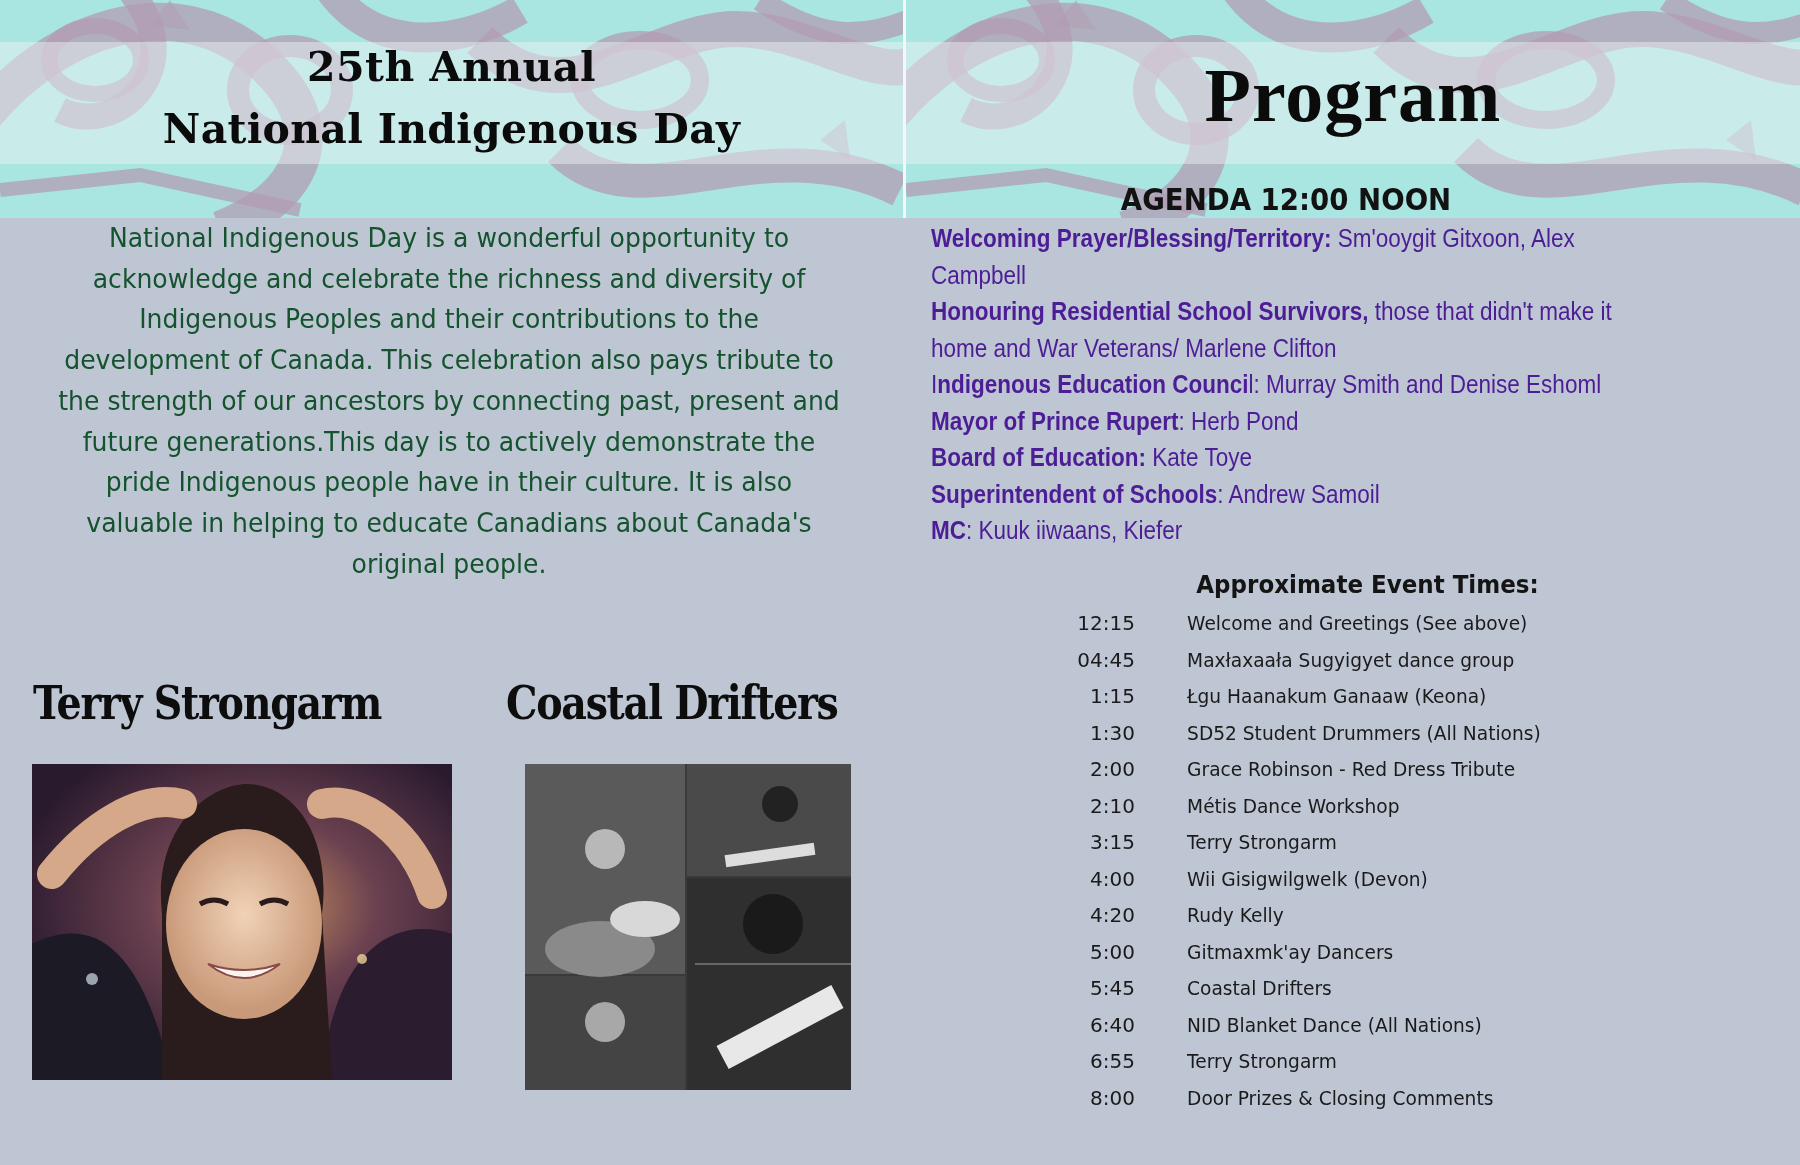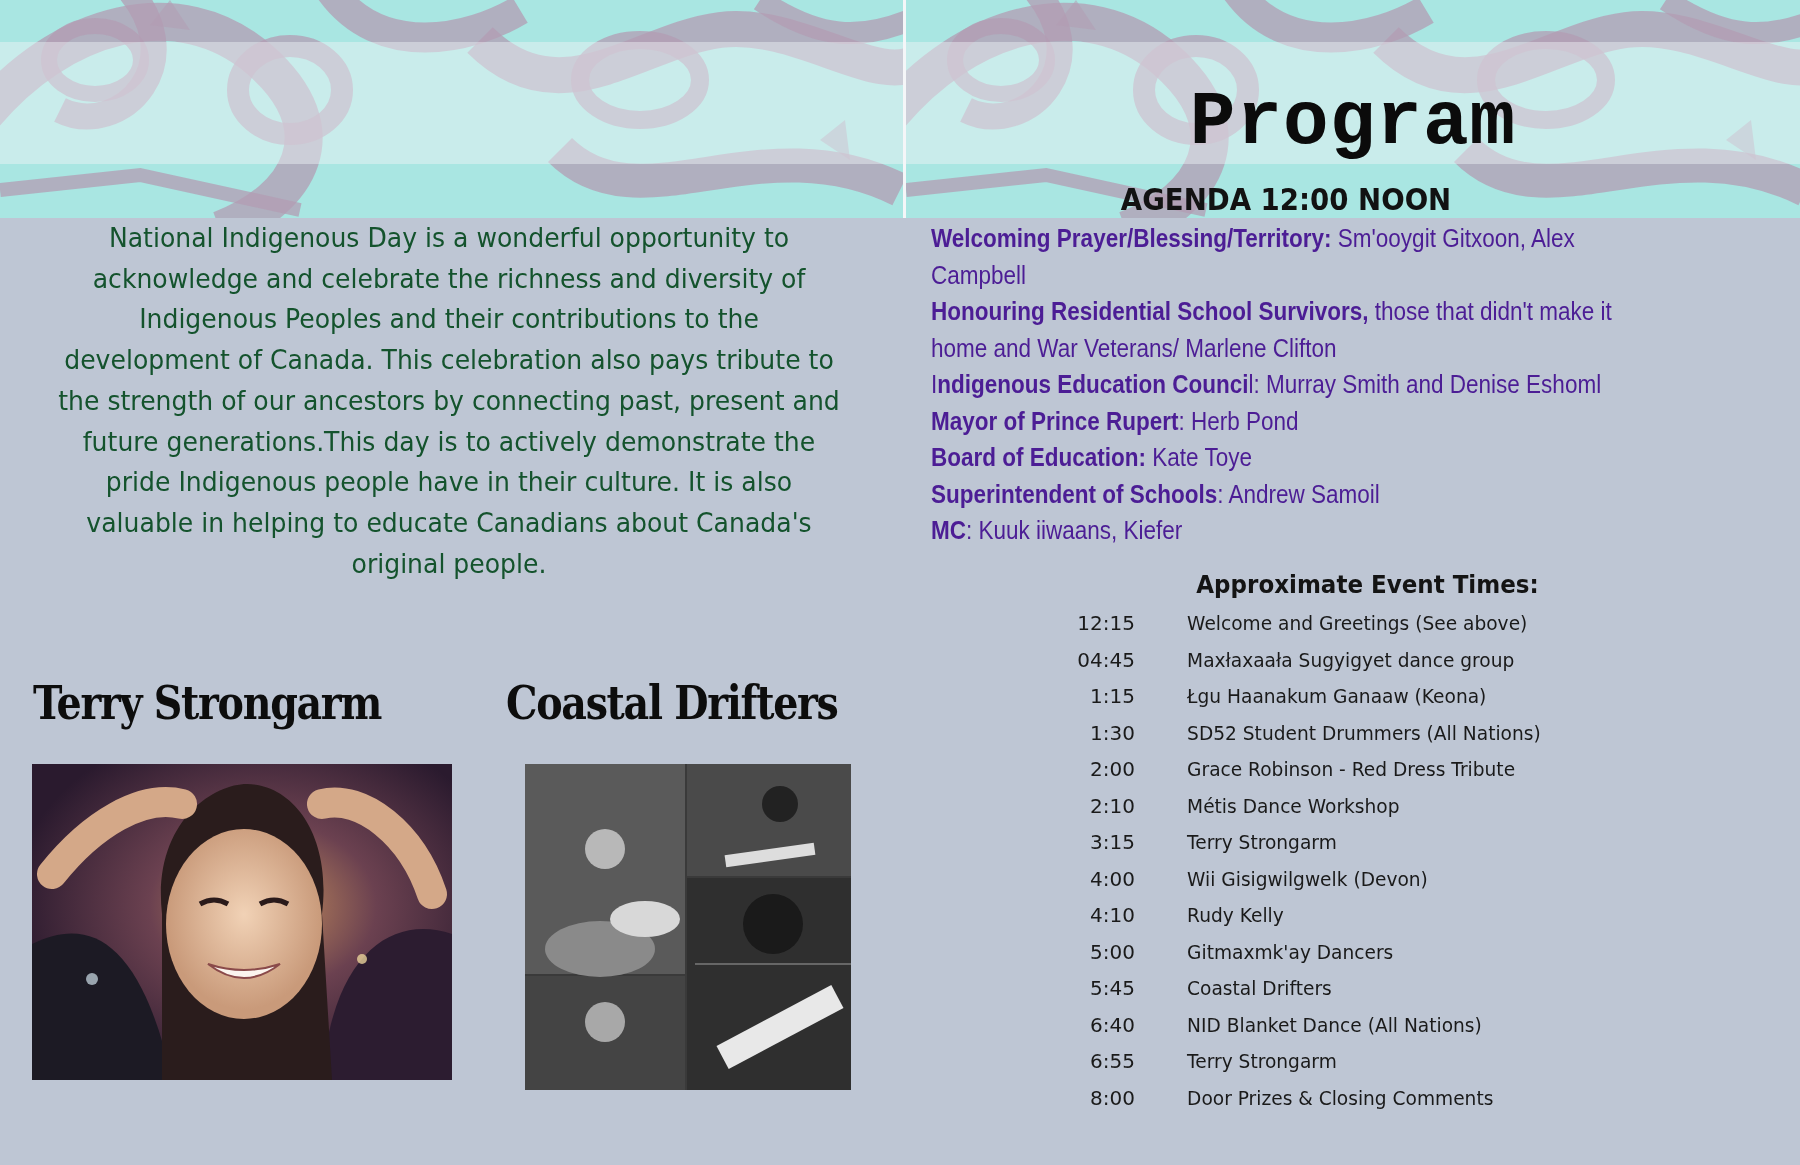--- a/index.html
+++ b/index.html
@@ -35,26 +35,25 @@
       font-family: "DejaVu Serif", serif;
       font-weight: bold;
       color: #0b0b0b;
       line-height: 62px;
     }
     .banner-title-left .l1 { display: block; font-size: 41px; letter-spacing: 0.5px; }
     .banner-title-left .l2 { display: block; font-size: 41px; letter-spacing: 0.3px; }
     .banner-title-right {
       position: absolute; left: 0; right: 0; top: 52px;
       text-align: center;
-      font-family: Liberation Mono, monospace;
+      font-family: Liberation Serif, serif;
       font-weight: bold;
       font-size: 76px;
       color: #0b0b0b;
       letter-spacing: 1px;
-      margin-top: 28px;
     }
     .agenda-heading {
       position: absolute; left: 906px; width: 760px; top: 182px;
       text-align: center;
       font-family: "DejaVu Sans", sans-serif;
       font-weight: bold;
       font-size: 30px;
       color: #121212;
       transform: scaleX(0.92);
     }
@@ -133,20 +132,24 @@
       <ellipse cx="640" cy="80" rx="60" ry="40" stroke-width="18"></ellipse>
       <path d="M760 0 C 820 40, 860 40, 910 20" stroke-width="22"></path>
       <path d="M0 190 L 140 175 L 300 210" stroke-width="14"></path>
     </g>
     <g fill="#b39cb3" fill-opacity="0.55">
       <path d="M150 25 L 170 0 L 190 30 Z"></path>
       <path d="M820 140 L 845 120 L 850 160 Z"></path>
     </g>
   </svg>
   <div class="band"></div>
+  <div class="banner-title-left">
+    <span class="l1">25th Annual</span>
+    <span class="l2">National Indigenous Day</span>
+  </div>
 </div>
 
 <div class="banner-divider"></div>
 
 <div class="banner right">
   <svg class="art" viewBox="0 0 894 218" preserveAspectRatio="none">
     <g fill="none" stroke="#b39cb3" stroke-opacity="0.75">
       <path d="M-20 120 C 60 20, 180 -10, 260 60 S 300 200, 220 230" stroke-width="38"></path>
       <path d="M120 -20 C 200 60, 120 140, 60 110" stroke-width="26"></path>
       <ellipse cx="95" cy="60" rx="46" ry="34" stroke-width="16"></ellipse>
@@ -239,21 +242,21 @@
     </div>
   <div class="event-row">
       <span class="event-time">3:15</span>
       <span class="event-name">Terry Strongarm</span>
     </div>
   <div class="event-row">
       <span class="event-time">4:00</span>
       <span class="event-name">Wii Gisigwilgwelk (Devon)</span>
     </div>
   <div class="event-row">
-      <span class="event-time">4:10</span>
+      <span class="event-time">4:20</span>
       <span class="event-name">Rudy Kelly</span>
     </div>
   <div class="event-row">
       <span class="event-time">5:00</span>
       <span class="event-name">Gitmaxmk'ay Dancers</span>
     </div>
   <div class="event-row">
       <span class="event-time">5:45</span>
       <span class="event-name">Coastal Drifters</span>
     </div>

